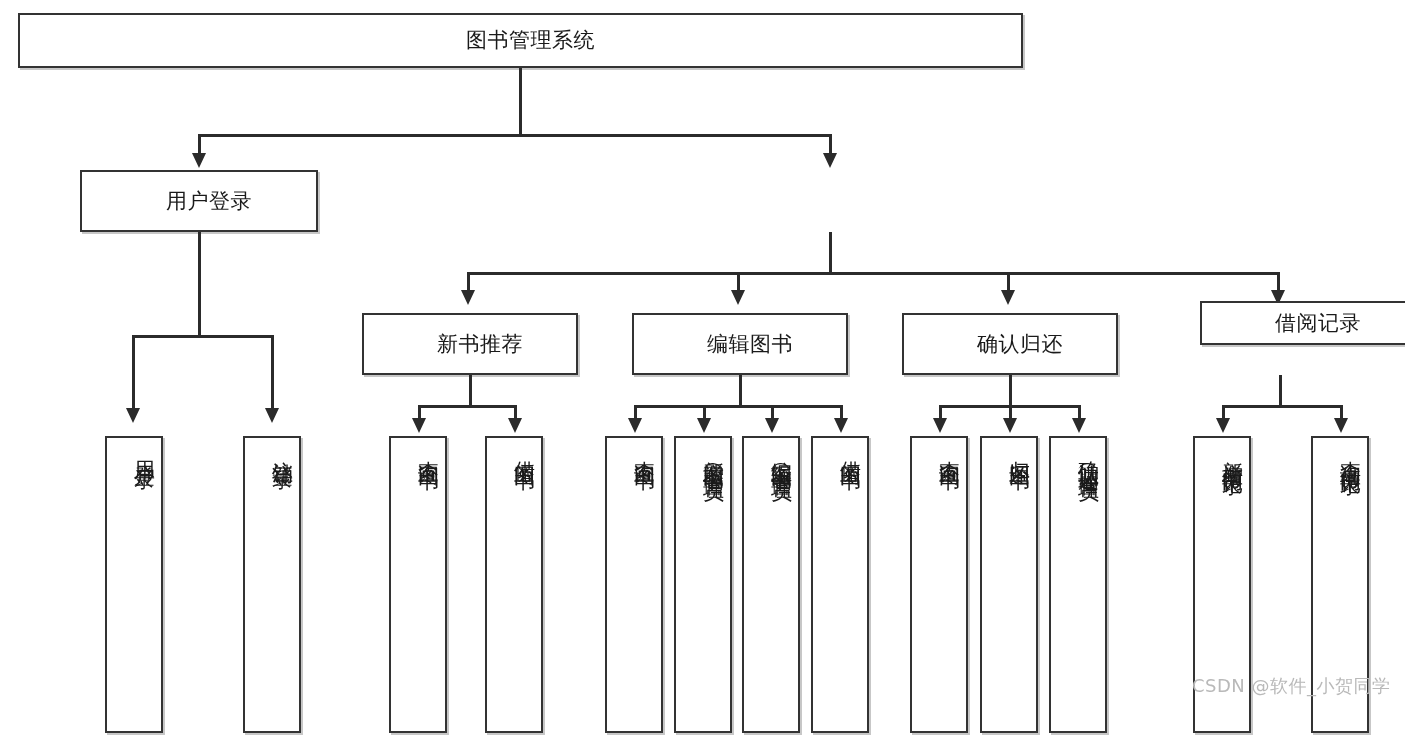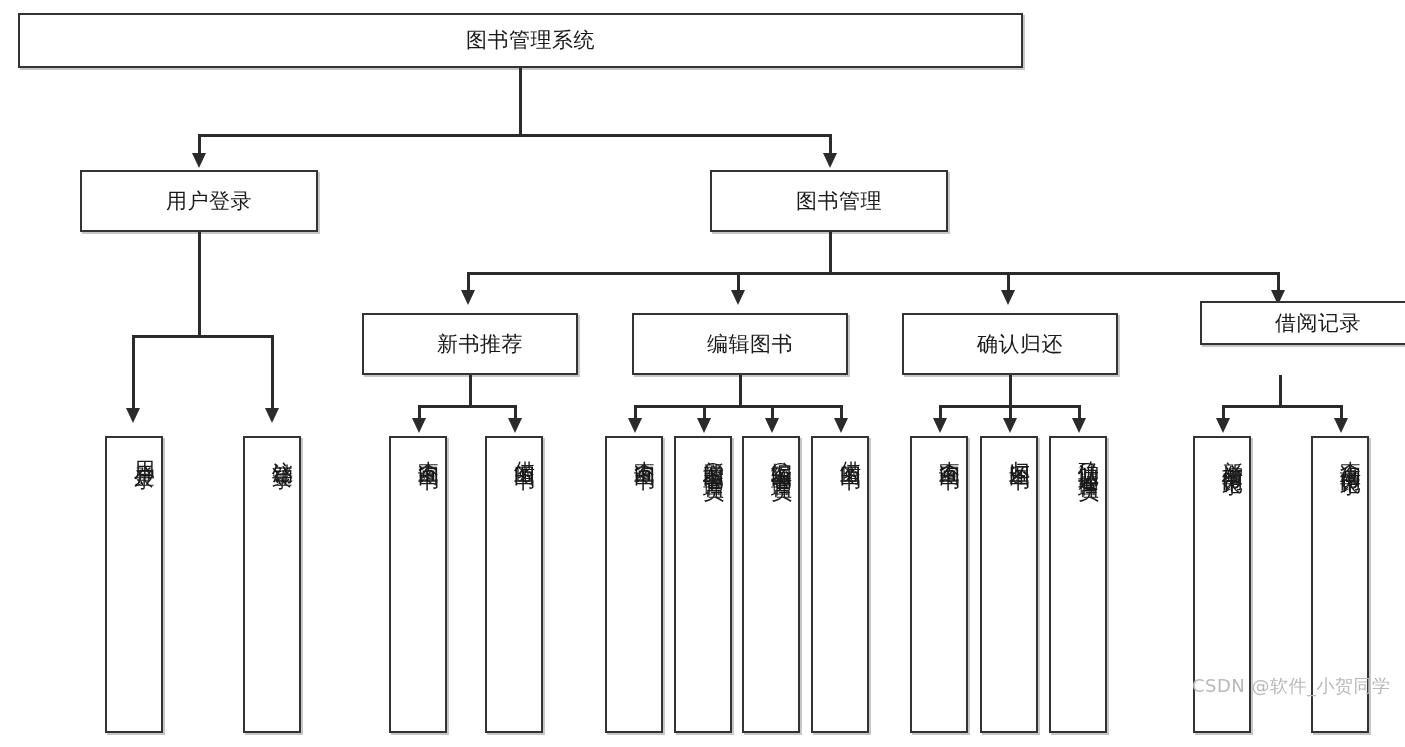--- a/index.html
+++ b/index.html
@@ -97,23 +97,20 @@
 
   <div class="conn v" style="left:198px; top:134px; height:24px;"></div>
   <div class="arrow" style="left:192px; top:153px;"></div>
   <div class="conn v" style="left:829px; top:134px; height:24px;"></div>
   <div class="arrow" style="left:823px; top:153px;"></div>
 
   <div class="node horiz shadowed" style="left:80px; top:170px; width:238px; height:62px;">
     <span class="node-label">用户登录</span>
   </div>
 
-  <div class="node horiz shadowed" style="left:710px; top:170px; width:238px; height:62px;">
-    <span class="node-label">图书管理</span>
-  </div>
 
   <div class="conn v" style="left:198px; top:232px; height:104px;"></div>
   <div class="conn h" style="left:132px; top:335px; width:141px;"></div>
   <div class="conn v" style="left:132px; top:335px; height:78px;"></div>
   <div class="arrow" style="left:126px; top:408px;"></div>
   <div class="conn v" style="left:271px; top:335px; height:78px;"></div>
   <div class="arrow" style="left:265px; top:408px;"></div>
 
   <div class="conn v" style="left:829px; top:232px; height:42px;"></div>
   <div class="conn h" style="left:467px; top:272px; width:810px;"></div>

